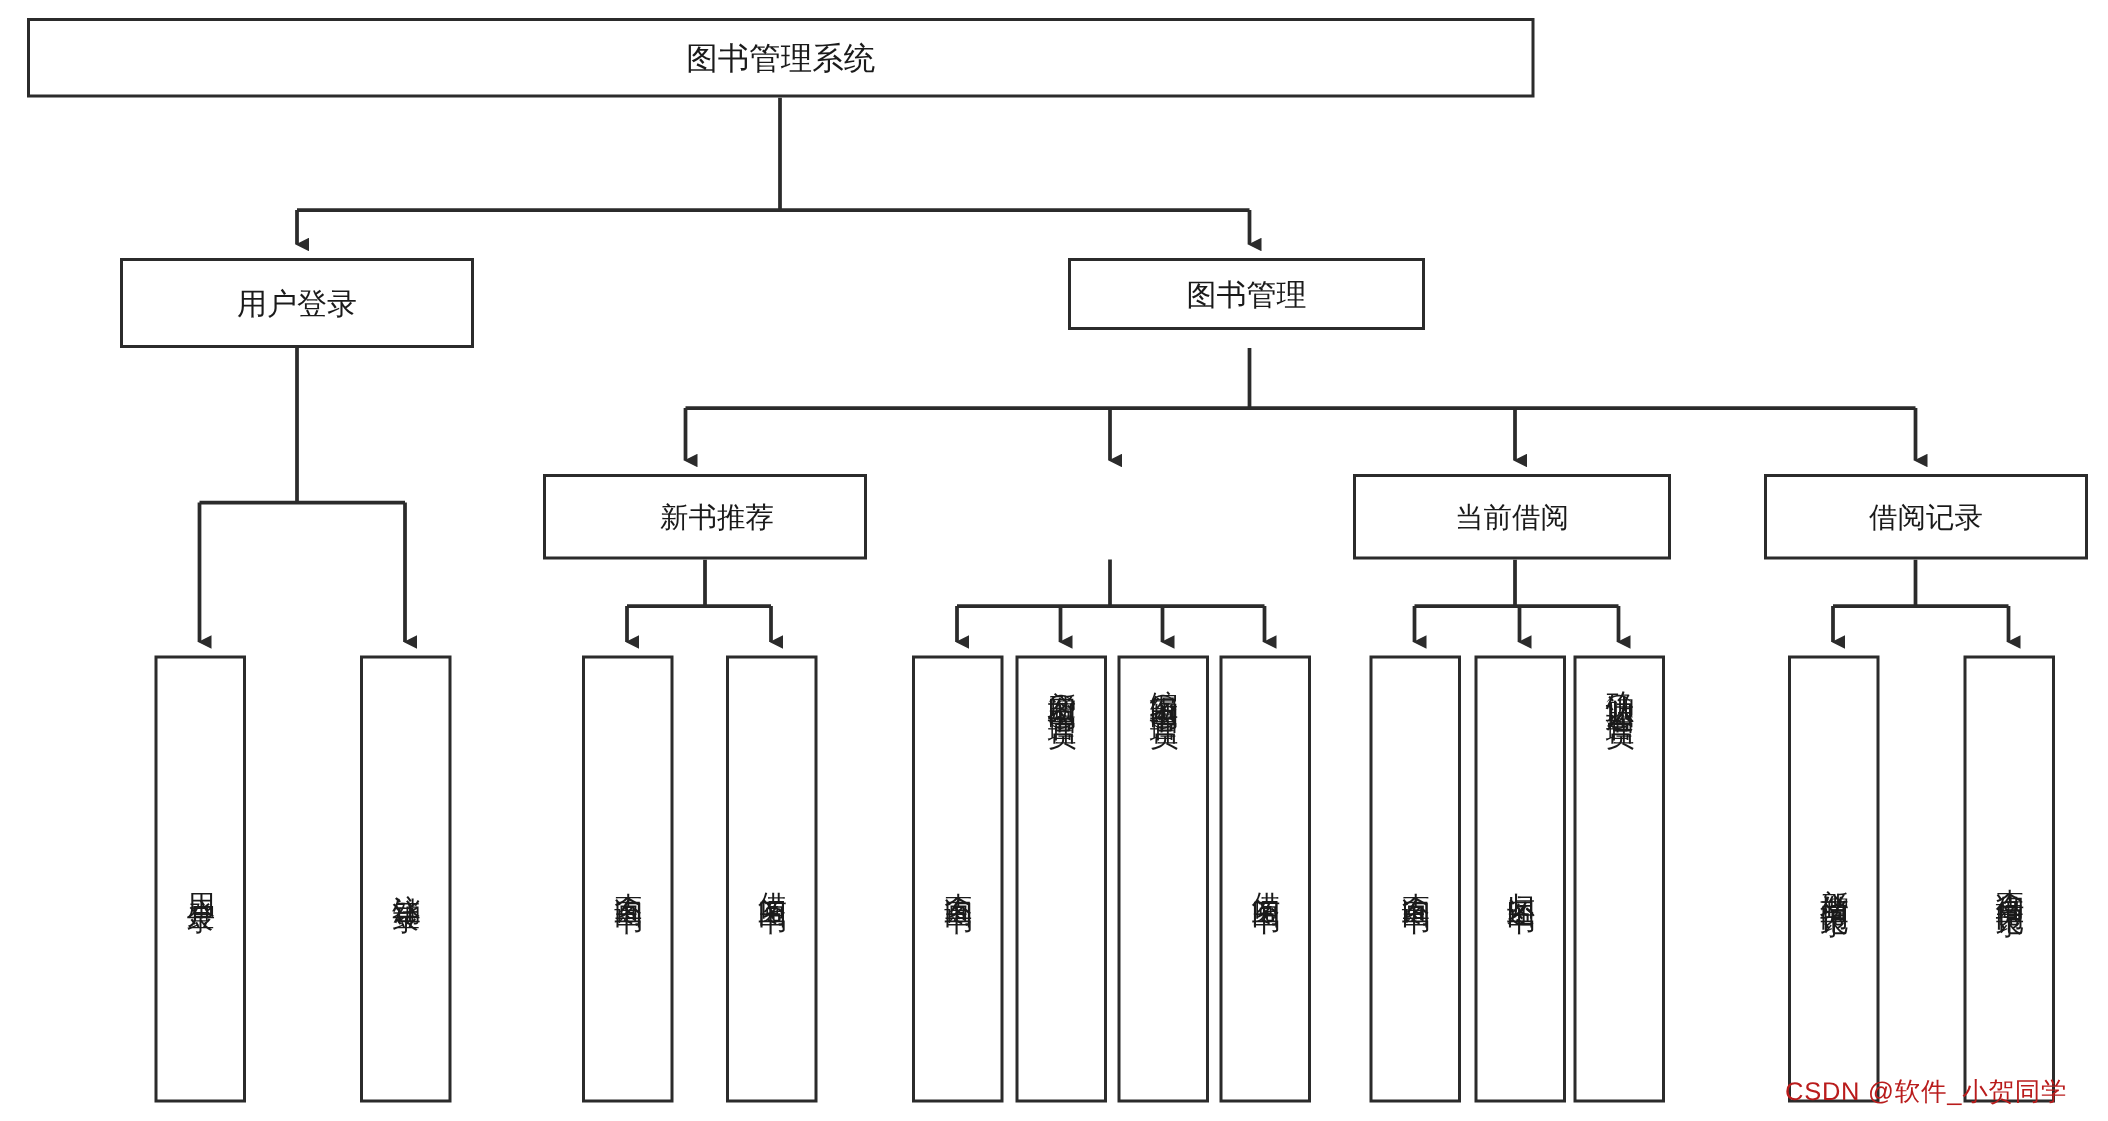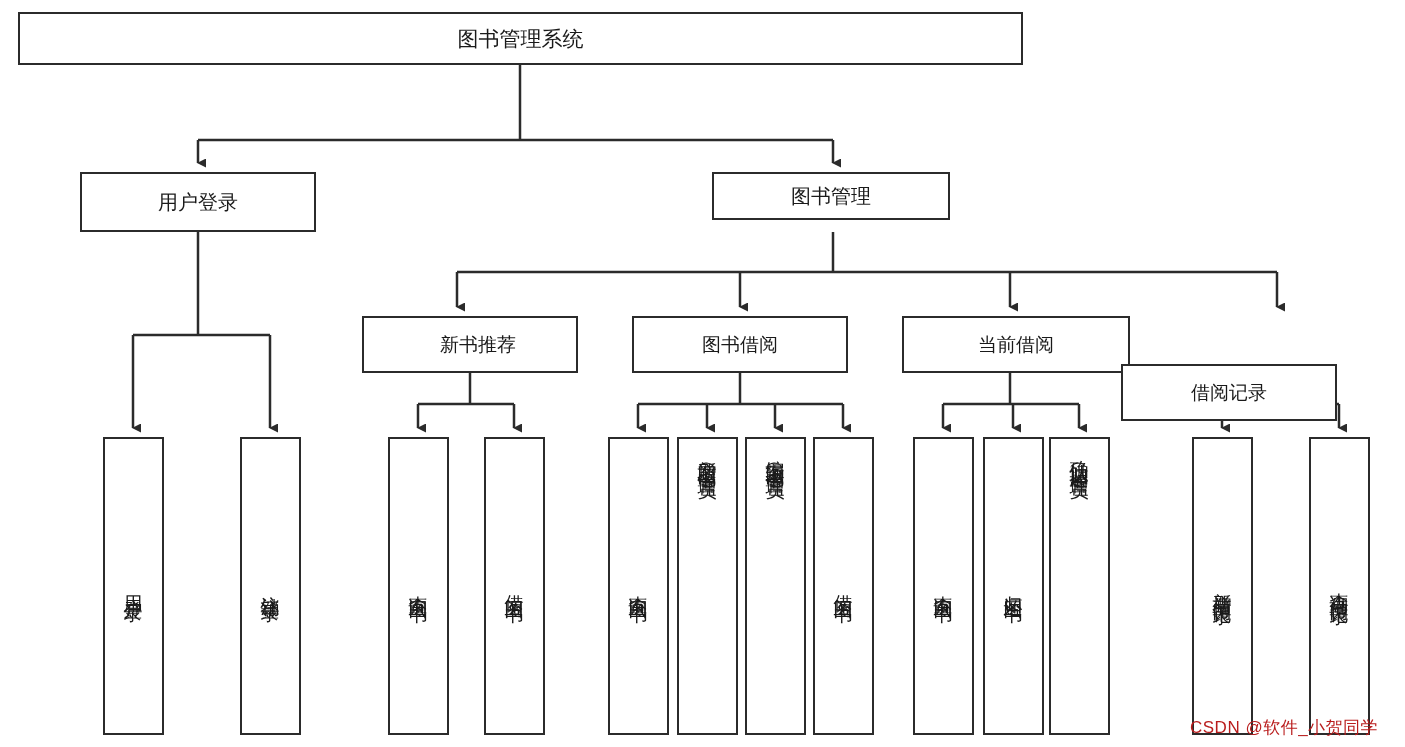--- a/index.html
+++ b/index.html
@@ -141,27 +141,24 @@
   <div class="node level2" style="left:80px; top:172px; width:236px; height:60px;">
     <span>用户登录</span>
   </div>
   <div class="node level2" style="left:712px; top:172px; width:238px; height:48px;">
     <span>图书管理</span>
   </div>
 
   <div class="node level3" style="left:362px; top:316px; width:216px; height:57px;padding-left:16px;">
     <span>新书推荐</span>
   </div>
-  <div class="node level3" style="left:632px; top:316px; width:216px; height:57px;">
-    <span>图书借阅</span>
-  </div>
-  <div class="node level3" style="left:902px; top:316px; width:228px; height:57px;">
+  <div class="node level3" style="left:902px; top:316px; width:212px; height:57px;">
     <span>当前借阅</span>
   </div>
-  <div class="node level3" style="left:1121px; top:316px; width:216px; height:57px;margin-top:48px;">
+  <div class="node level3" style="left:1176px; top:316px; width:216px; height:57px;">
     <span>借阅记录</span>
   </div>
 
   <div class="leaf align-center" style="left:103px; top:437px; width:61px; height:298px;">
     <span class="vtext">用户登录</span>
   </div>
   <div class="leaf align-center" style="left:240px; top:437px; width:61px; height:298px;">
     <span class="vtext">注销登录</span>
   </div>
 

